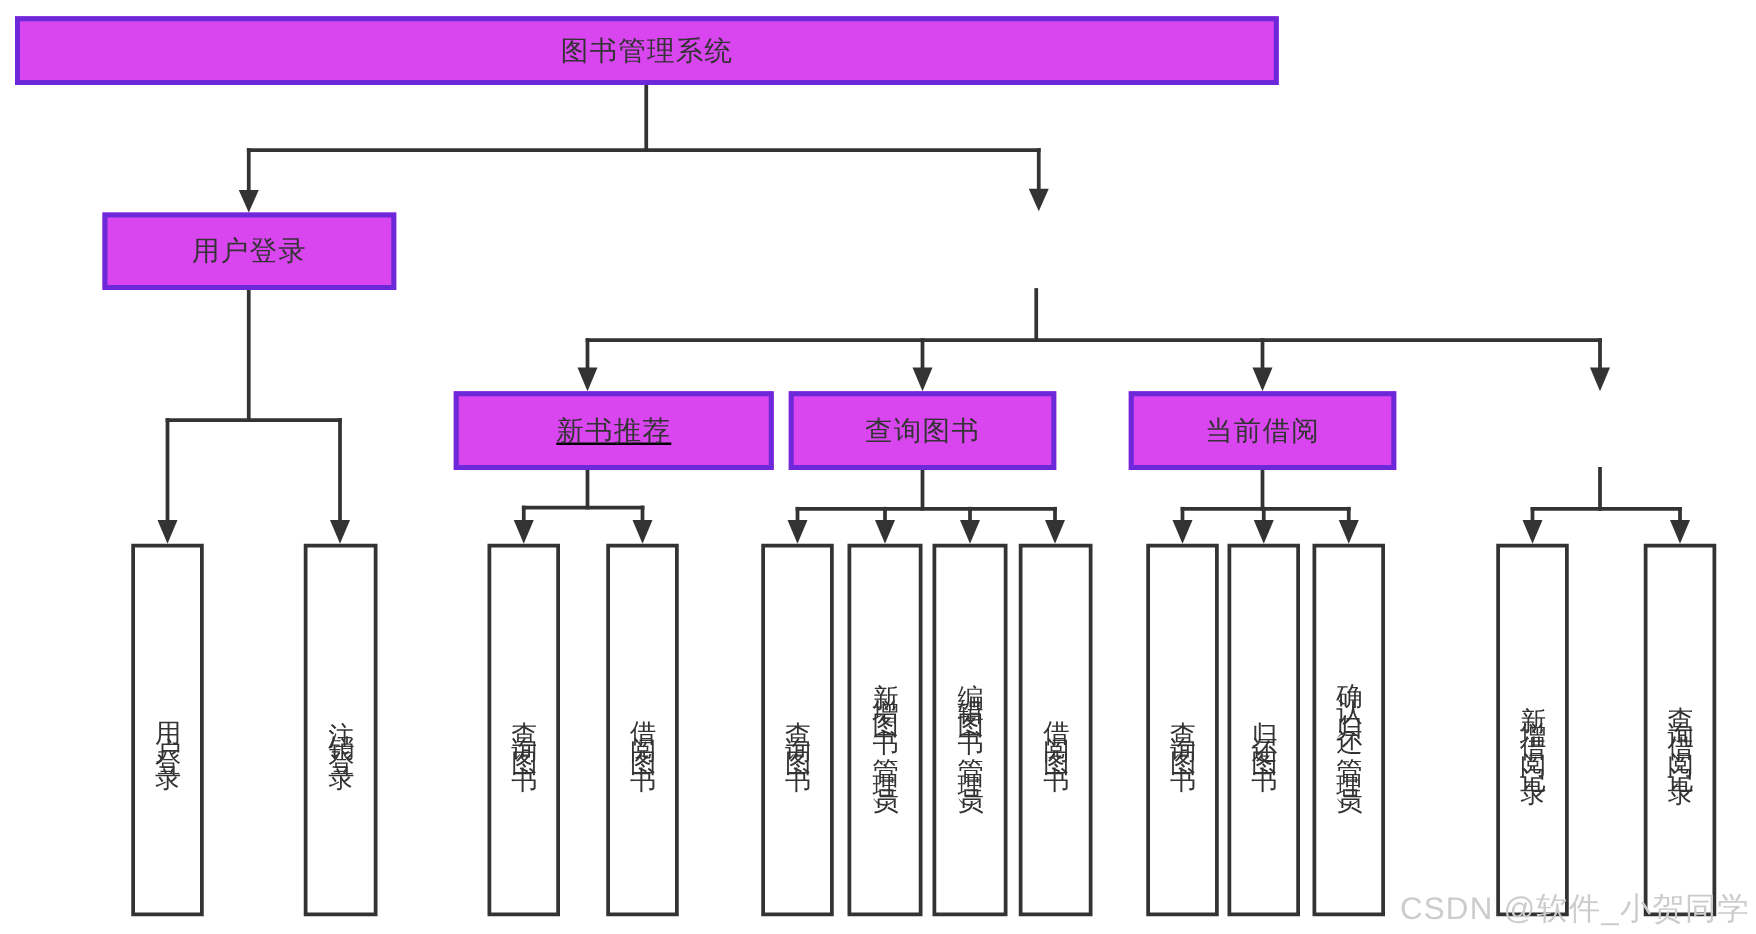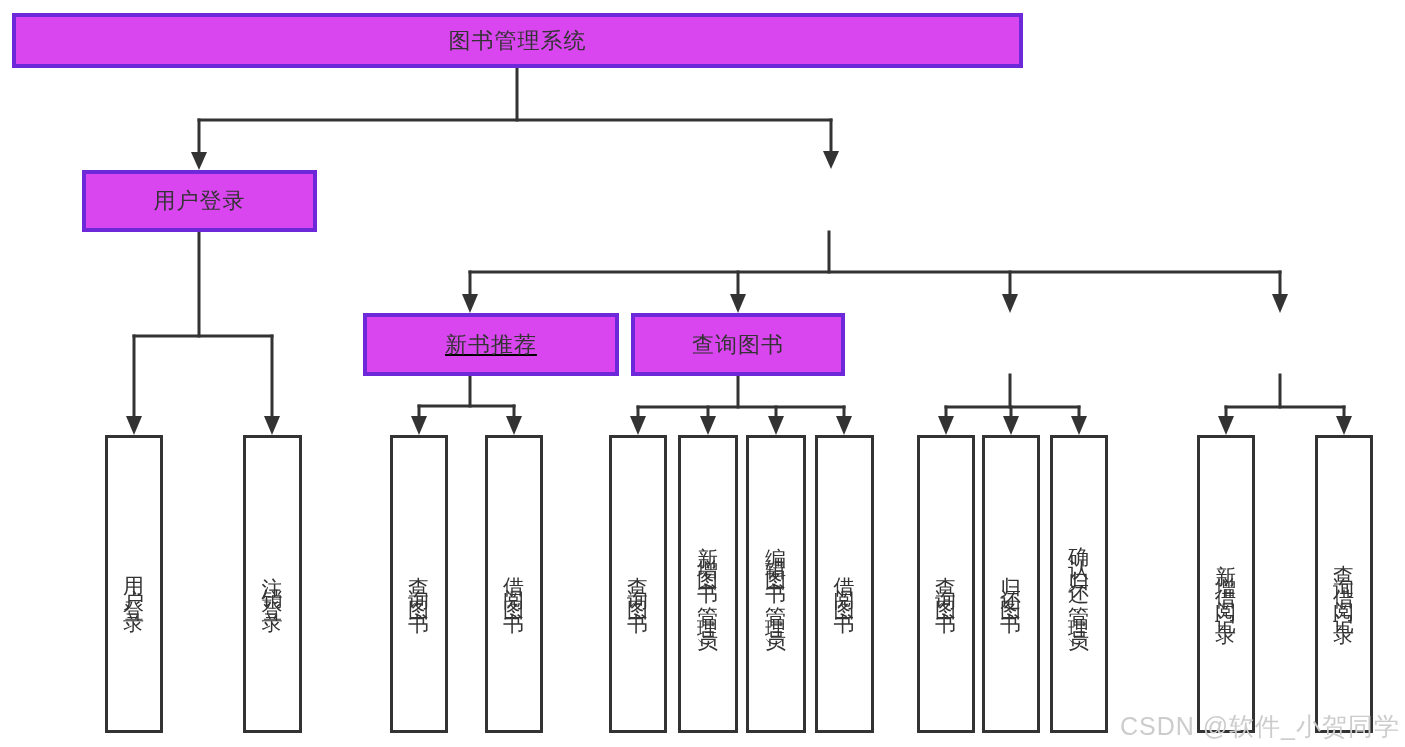--- a/index.html
+++ b/index.html
@@ -156,20 +156,23 @@
   <div class="hbox" style="left:82px; top:170px; width:235px; height:62px;">
     <span>用户登录</span>
   </div>
 
   <div class="hbox" style="left:363px; top:313px; width:256px; height:63px;text-decoration:underline;">
     <span>新书推荐</span>
   </div>
   <div class="hbox" style="left:631px; top:313px; width:214px; height:63px;">
     <span>查询图书</span>
   </div>
+  <div class="hbox" style="left:903px; top:313px; width:214px; height:63px;">
+    <span>当前借阅</span>
+  </div>
 
   <div class="vbox" style="left:105px; width:58px;">
     <span>用户登录</span>
   </div>
   <div class="vbox" style="left:243px; width:59px;">
     <span>注销登录</span>
   </div>
 
   <div class="vbox" style="left:390px; width:58px;">
     <span>查询图书</span>

